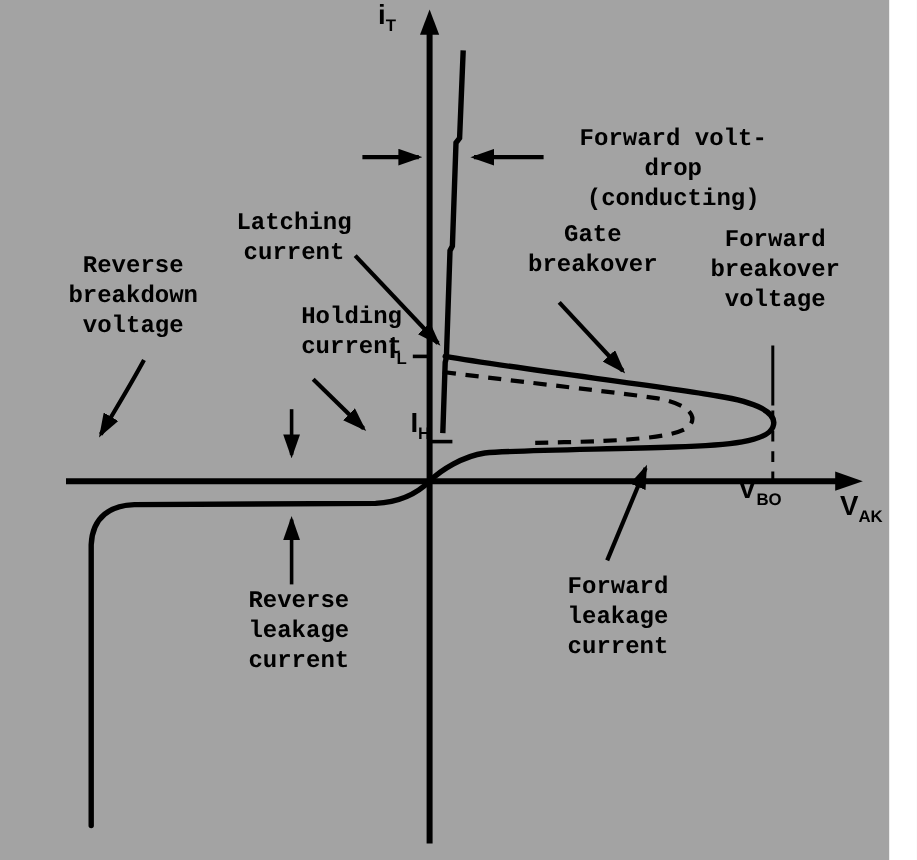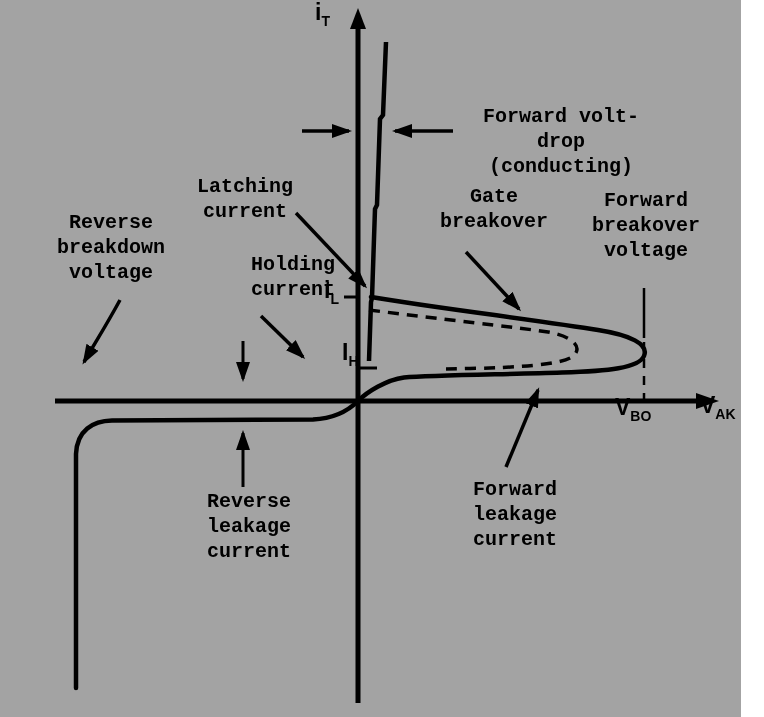--- a/index.html
+++ b/index.html
@@ -67,21 +67,21 @@
     <line class="ink" x1="466" y1="252" x2="519" y2="309" stroke-width="3.5" marker-end="url(#ah)"></line>
     <path class="ink" stroke-width="3.5" marker-end="url(#ah)" d="M 120,300 C 107,324 95,343 84,362"></path>
     <line class="ink" x1="243" y1="341" x2="243" y2="379" stroke-width="3" marker-end="url(#ah)"></line>
     <line class="ink" x1="243" y1="487" x2="243" y2="433" stroke-width="3" marker-end="url(#ah)"></line>
     <line class="ink" x1="506" y1="467" x2="538" y2="390" stroke-width="3.5" marker-end="url(#ah)"></line>
   </svg>
 
   <div class="sym" style="left:315px; top:1px;">
     <span>i</span><sub>T</sub>
   </div>
-  <div class="sym" style="left:700px; top:394px;">
+  <div class="sym" style="left:700px; top:410px;">
     <span>V</span><sub>AK</sub>
   </div>
   <div class="sym" style="left:615px; top:396px;">
     <span>V</span><sub>BO</sub>
   </div>
   <div class="sym" style="left:324px; top:279px;">
     <span>i</span><sub>L</sub>
   </div>
   <div class="sym" style="left:330px; top:341px;margin-left:12px;">
     <span>I</span><sub>H</sub>

